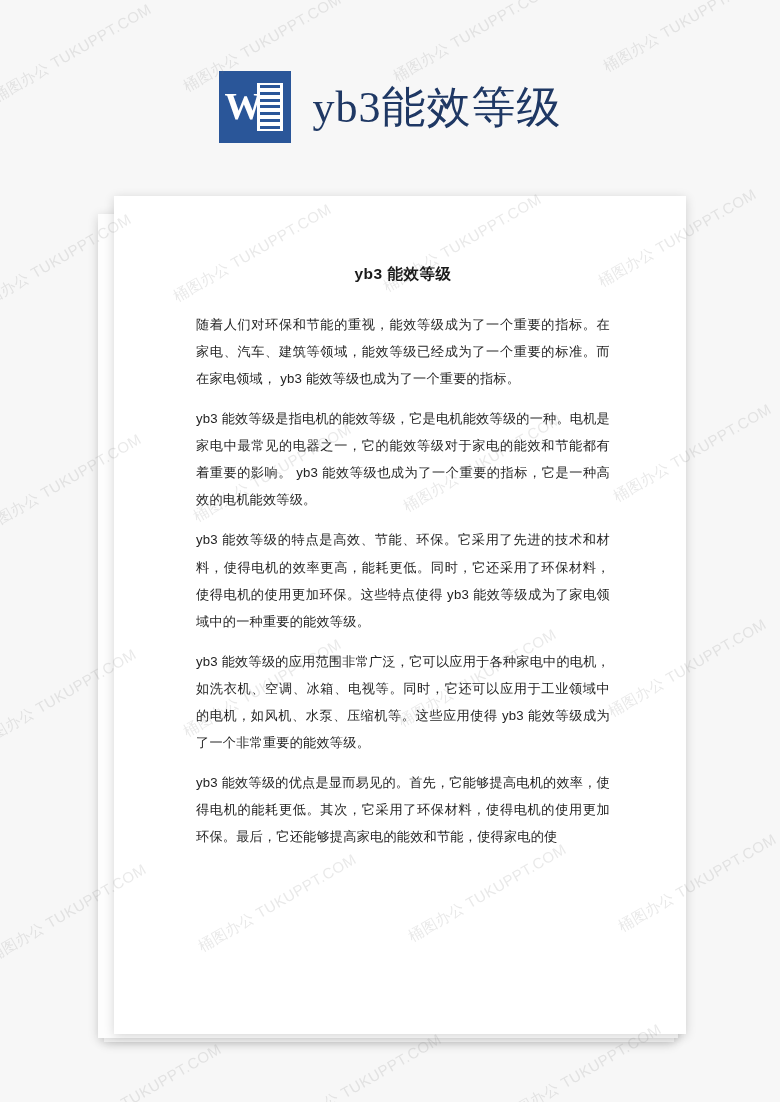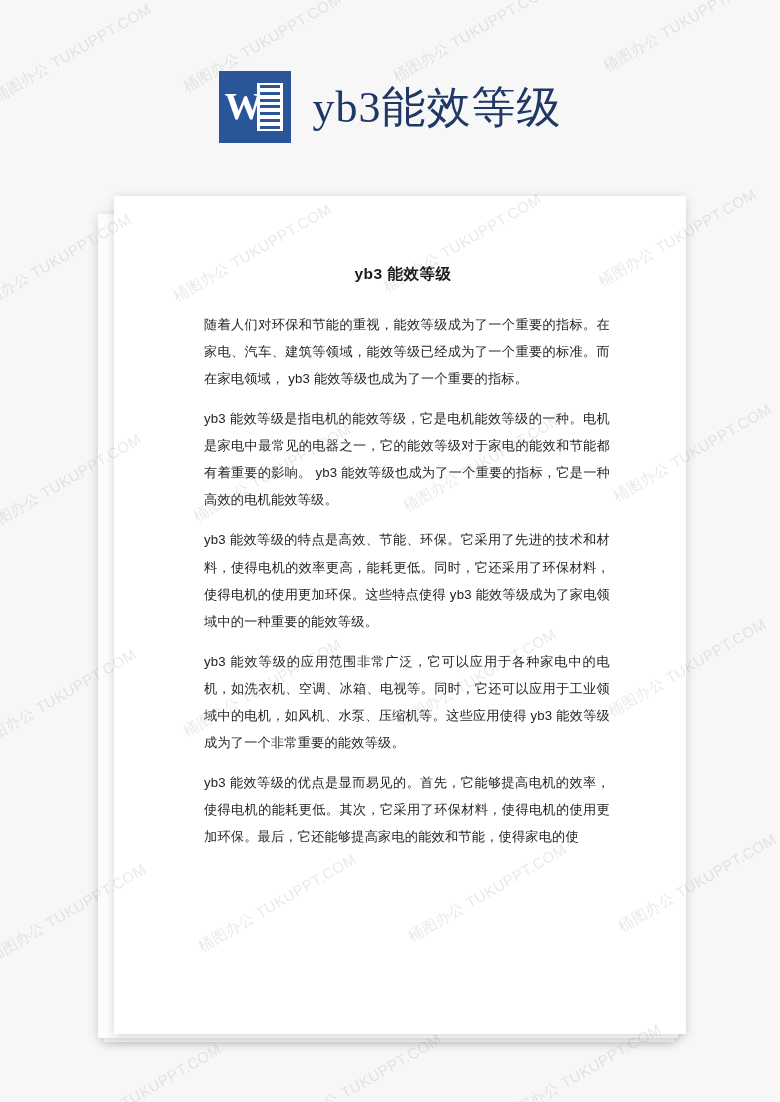--- a/index.html
+++ b/index.html
@@ -143,21 +143,21 @@
     font-size: 15.5px;
     font-weight: bold;
     color: #1a1a1a;
     margin: 0 0 26px 0;
     letter-spacing: 0.5px;
   }
   .para {
     font-size: 13.2px;
     line-height: 2.05;
     color: #1f1f1f;
-    margin: 0 0 13px 8px;
+    margin: 0 0 13px 0;
     text-align: justify;
     text-justify: inter-ideograph;
     letter-spacing: 0.2px;
   }
 </style>
 </head>
 <body>
 
 <div class="watermark-layer">
   <div class="wm" style="left:-10px; top:90px;">桶图办公 TUKUPPT.COM</div>

